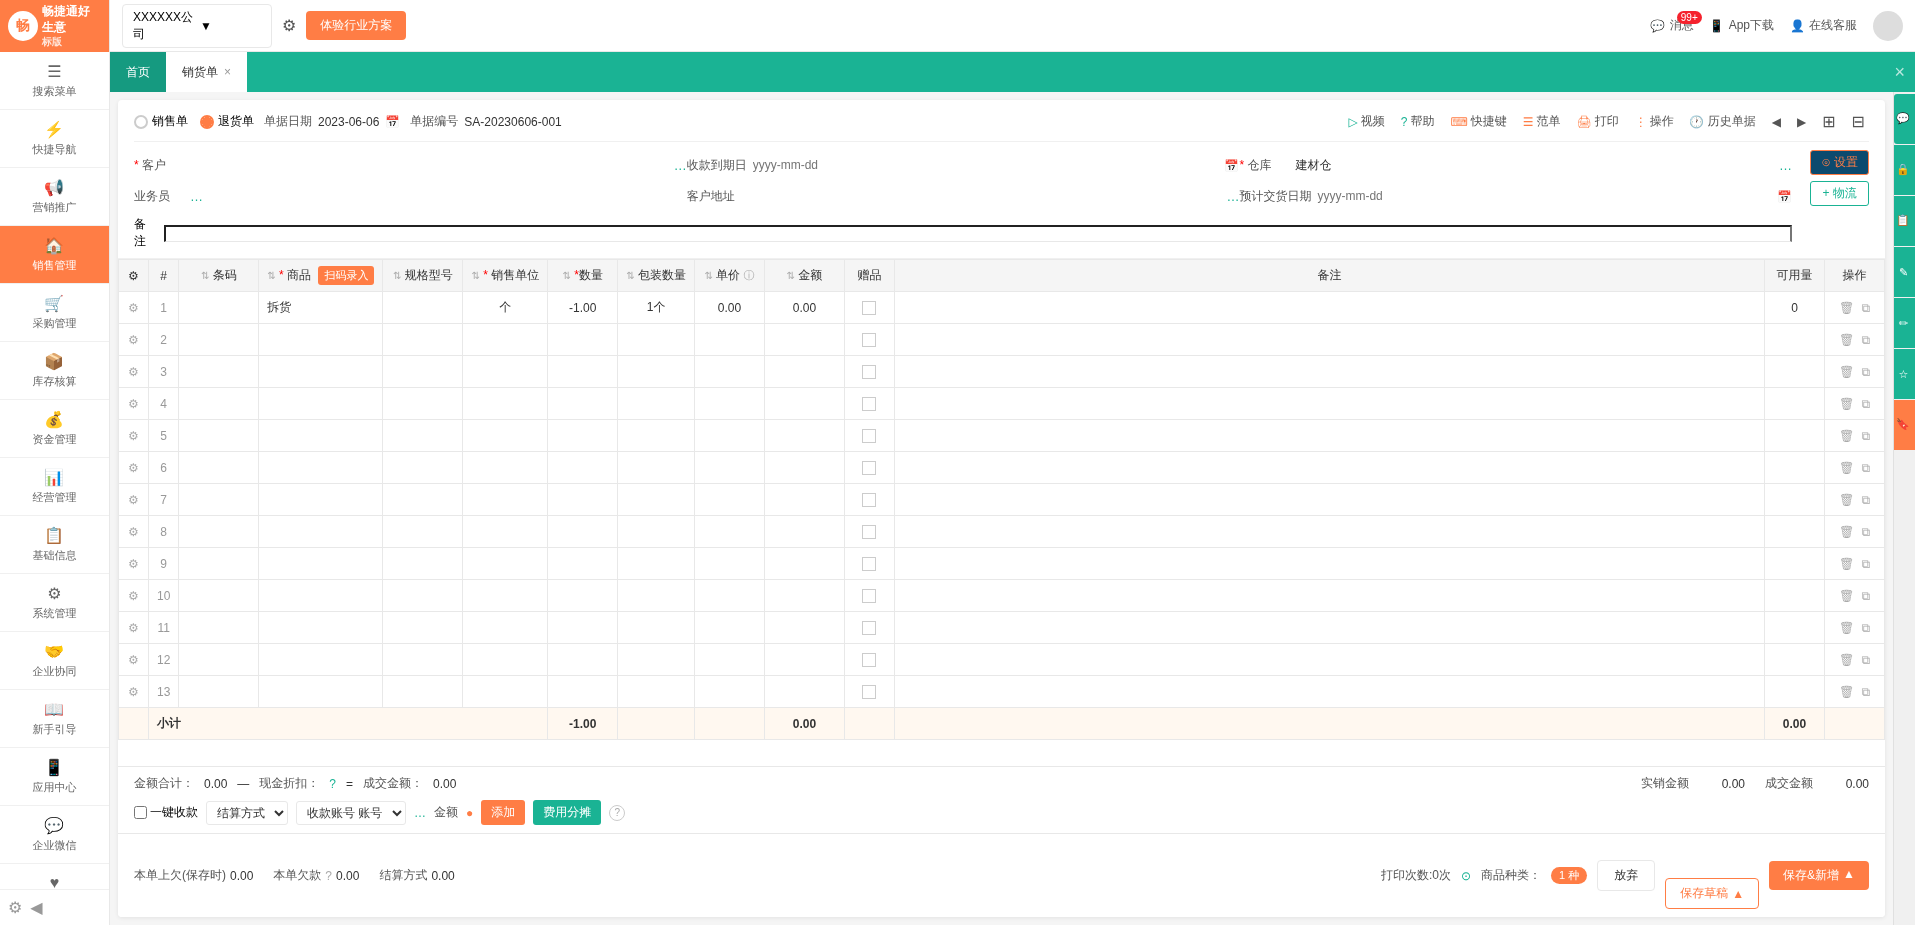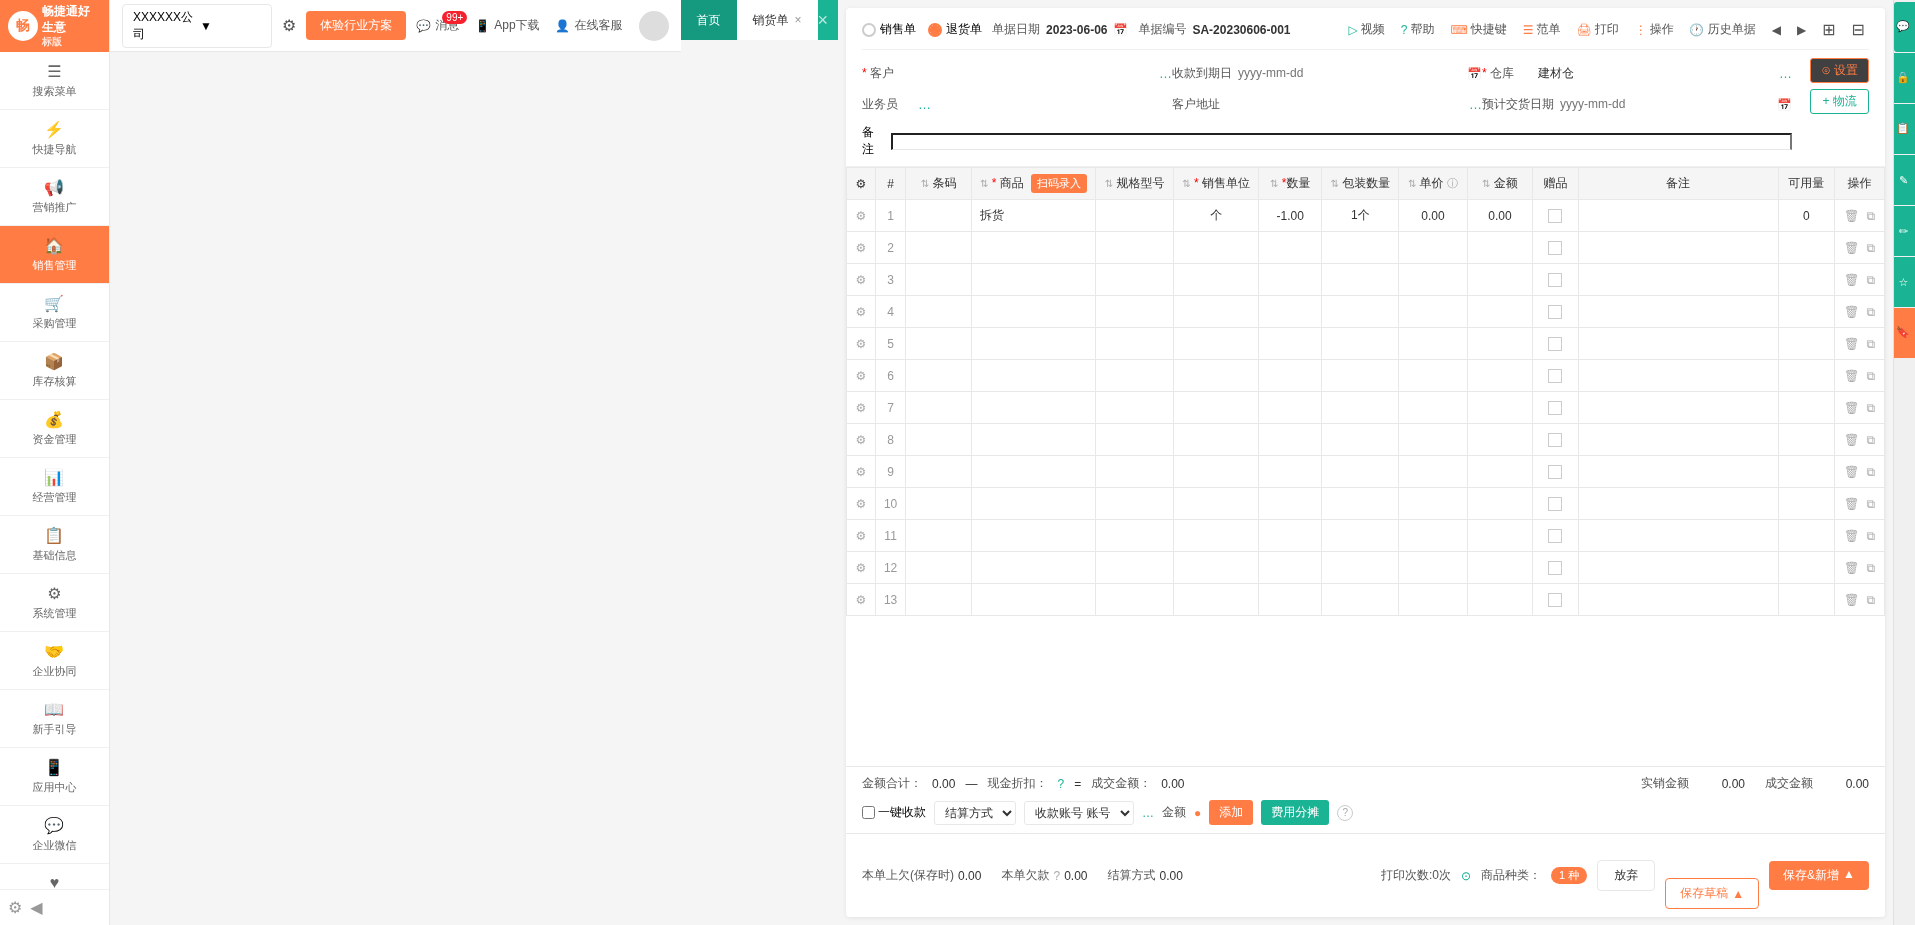--- a/index.html
+++ b/index.html
@@ -57,21 +57,21 @@
     .sidebar-bottom {
       display: flex;
       align-items: center;
       padding: 8px;
       border-top: 1px solid #f0f0f0;
       gap: 8px;
       color: #999;
     }
 
     
-    .main { flex: 1; display: flex; flex-direction: row; overflow: hidden; }
+    .main { flex: 1; display: flex; flex-direction: column; overflow: hidden; }
 
     
     .topbar {
       height: 52px;
       background: white;
       display: flex;
       align-items: center;
       padding: 0 12px;
       border-bottom: 1px solid #e8e8e8;
       gap: 10px;
@@ -178,21 +178,21 @@
     .radio-circle.checked {
       border-color: #ff7d45;
       background: radial-gradient(circle, #ff7d45 5px, white 5px);
     }
     .form-field-inline {
       display: flex;
       align-items: center;
       gap: 6px;
       color: #555;
     }
-    .form-field-inline .val { color: #333; font-weight: 700; }
+    .form-field-inline .val { color: #333; font-weight: 400; }
     .form-toolbar {
       display: flex;
       align-items: center;
       gap: 8px;
       margin-left: auto;
       color: #555;
       font-size: 12px;
     }
     .form-toolbar-item {
       display: flex;
@@ -203,21 +203,21 @@
     }
 
     
     .action-btns-top {
       display: flex;
       flex-direction: column;
       gap: 6px;
       margin-left: 8px;
     }
     .btn-setting {
-      background: #404040;
+      background: #0c4a6e;
       border: 1px solid #ff7d45;
       color: #ff7d45;
       padding: 3px 10px;
       border-radius: 3px;
       cursor: pointer;
       font-size: 12px;
     }
     .btn-logistics {
       background: white;
       border: 1px solid #1ab394;
@@ -1045,20 +1045,32 @@
                       <span class="cb"></span>
                     </div>
                   </td>
     <td></td>
     <td></td>
     <td>
       <span style="color:#aaa;cursor:pointer;margin-right:4px;">🗑</span>
       <span style="color:#aaa;cursor:pointer;">⧉</span>
     </td>
   </tr>
+                <tr class="subtotal">
+  <td></td>
+  <td colspan="5" style="text-align:left;padding-left:8px;">小计</td>
+  <td class="negative">-1.00</td>
+  <td></td>
+  <td></td>
+  <td>0.00</td>
+  <td></td>
+  <td></td>
+  <td>0.00</td>
+  <td></td>
+</tr>
               </tbody>
           </table>
         </div>
       </div>
 
       <div class="form-footer">
         <div class="footer-totals">
           <span class="lbl">金额合计：</span>
           <span class="val">0.00</span>
           <span class="dash">—</span>

